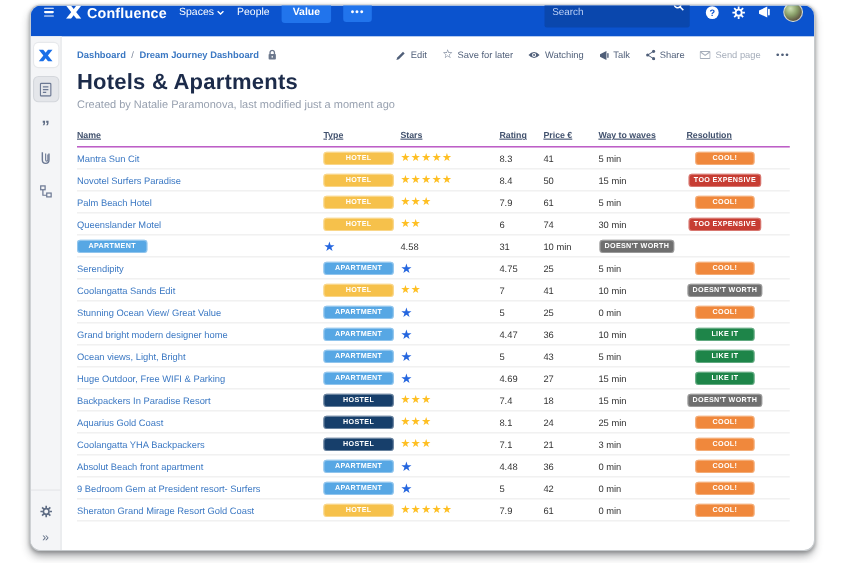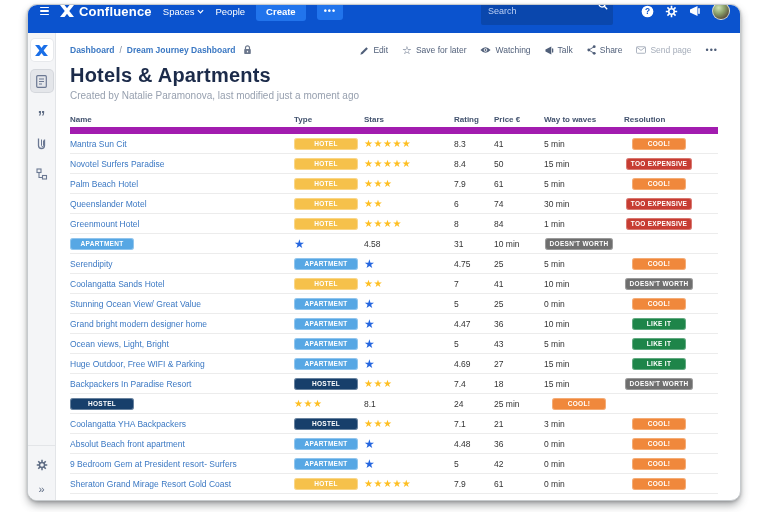--- a/index.html
+++ b/index.html
@@ -3,21 +3,21 @@
 <meta charset="utf-8">
 <style>
   * { margin:0; padding:0; box-sizing:border-box; }
   html,body { width:768px; height:512px; background:#ffffff; font-family:"Liberation Sans", sans-serif; overflow:hidden; }
 
   .frame { position:absolute; left:27px; top:4px; width:714px; height:497px;
            border:1px solid #c6cacd; border-radius:10px; background:#fff; overflow:hidden;
            box-shadow:0 5px 8px -1px rgba(50,55,60,.45), 0 1px 3px rgba(0,0,0,.2); }
 
   
-  .topbar { height:28px; background:#0b53ce; display:flex; align-items:center; padding:0 10px 16px 12px; gap:24px; }
+  .topbar { height:28px; background:#0b53ce; display:flex; align-items:center; padding:0 10px 16px 12px; gap:10px; }
   .tb-left { display:flex; align-items:center; gap:11px; }
   .hamburger { display:flex; flex-direction:column; gap:2px; cursor:pointer; }
   .hamburger i { display:block; width:9px; height:1.5px; background:#fff; border-radius:1px; }
   .brandwrap { display:flex; align-items:center; gap:5px; }
   .brand { color:#fff; font-size:13px; font-weight:700; letter-spacing:.2px; }
   .tb-nav { color:#fff; font-size:9.5px; display:flex; align-items:center; gap:3px; cursor:pointer; }
   .create-btn { background:#2174ec; color:#fff; font-size:9.5px; font-weight:700; border:none;
                 border-radius:3px; padding:4px 10px; cursor:pointer; }
   .more-btn { background:#2174ec; color:#fff; font-size:9px; font-weight:700; border:none;
               border-radius:3px; padding:4px 7px; cursor:pointer; letter-spacing:1px; }
@@ -60,21 +60,21 @@
   .star-outline { font-size:11px; line-height:10px; color:#505f79; }
 
   
   .page-title { font-size:20px; font-weight:700; color:#1c2b4a; margin-top:9px; letter-spacing:.2px; }
   .byline { font-size:10px; color:#97a0af; margin-top:3px; }
 
   
   .tbl { margin-top:11px; }
   .tbl-head, .tbl-row { display:grid; grid-template-columns:1fr 70px 90px 40px 50px 80px 94px;
                         align-items:center; }
-  .tbl-head { height:22px; border-bottom:7px solid #a21caf; font-size:8px; font-weight:700; color:#42526e; }
+  .tbl-head { height:22px; border-bottom:1px solid #a21caf; font-size:8px; font-weight:700; color:#42526e;text-decoration:underline; }
   .tbl-row { height:20px; border-bottom:1px solid #ececec; font-size:8.5px; color:#333; }
   .cell-name a { color:#3b78c3; text-decoration:none; cursor:pointer; }
   .type-badge { display:inline-block; width:64px; text-align:center; font-size:6.5px; font-weight:700;
                 color:#fff; padding:2.5px 0; border-radius:3px; letter-spacing:.3px;
                 box-shadow:inset 0 0 0 1px rgba(255,255,255,.35); }
   .stars { font-size:10px; letter-spacing:.5px; line-height:10px; }
   .stars.blue { font-size:12px; }
   .res-wrap { width:70px; text-align:center; }
   .res-badge { display:inline-block; min-width:54px; font-size:6.5px; font-weight:700; color:#fff;
                padding:2.5px 5px; border-radius:3px; letter-spacing:.3px; white-space:nowrap;
@@ -103,21 +103,21 @@
       </span>
       <span class="tb-nav">
         <span>Spaces</span>
         <svg width="7" height="5" viewBox="0 0 8 5">
           <path d="M1 1 L4 4 L7 1" stroke="#fff" stroke-width="1.4" fill="none"></path>
         </svg>
       </span>
       <span class="tb-nav">
           <span>People</span>
         </span>
-      <button class="create-btn">Create</button>
+      <button class="create-btn">Value</button>
       <button class="more-btn">•••</button>
     </div>
     <div class="tb-spacer"></div>
     <div class="searchbox">
       <input type="text" placeholder="Search" style="">
       <span class="mag">
         <svg width="10" height="10" viewBox="0 0 10 10">
             <circle cx="4" cy="4" r="3" fill="none" stroke="#fff" stroke-width="1.3"></circle>
             <line x1="6.3" y1="6.3" x2="9.2" y2="9.2" stroke="#fff" stroke-width="1.3"></line>
           </svg>
@@ -317,29 +317,20 @@
   <div class="tbl-row">
     <span class="cell-name"><a>Queenslander Motel</a></span>
     <span><span class="type-badge" style="background: rgb(246, 193, 75);">HOTEL</span></span>
     <span class="stars" style="color: rgb(254, 191, 35);">★★</span>
     <span>6</span>
     <span>74</span>
     <span>30 min</span>
     <span class="res-wrap"><span class="res-badge" style="background: rgb(199, 61, 51);">TOO EXPENSIVE</span></span>
   </div>
 
-  <div class="tbl-row">
-    <span class="cell-name"><a>Greenmount Hotel</a></span>
-    <span><span class="type-badge" style="background: rgb(246, 193, 75);">HOTEL</span></span>
-    <span class="stars" style="color: rgb(254, 191, 35);">★★★★</span>
-    <span>8</span>
-    <span>84</span>
-    <span>1 min</span>
-    <span class="res-wrap"><span class="res-badge" style="background: rgb(199, 61, 51);">TOO EXPENSIVE</span></span>
-  </div>
 
   <div class="tbl-row">
     <span><span class="type-badge" style="background: rgb(87, 167, 228);">APARTMENT</span></span>
     <span class="stars blue" style="color: rgb(37, 102, 223);">★</span>
     <span>4.58</span>
     <span>31</span>
     <span>10 min</span>
     <span class="res-wrap"><span class="res-badge" style="background: rgb(111, 111, 111);">DOESN'T WORTH</span></span>
   </div>
 
@@ -347,21 +338,21 @@
     <span class="cell-name"><a>Serendipity</a></span>
     <span><span class="type-badge" style="background: rgb(87, 167, 228);">APARTMENT</span></span>
     <span class="stars blue" style="color: rgb(37, 102, 223);">★</span>
     <span>4.75</span>
     <span>25</span>
     <span>5 min</span>
     <span class="res-wrap"><span class="res-badge" style="background: rgb(240, 136, 60);">COOL!</span></span>
   </div>
 
   <div class="tbl-row">
-    <span class="cell-name"><a>Coolangatta Sands Hotel</a></span>
+    <span class="cell-name"><a>Coolangatta Sands Edit</a></span>
     <span><span class="type-badge" style="background: rgb(246, 193, 75);">HOTEL</span></span>
     <span class="stars" style="color: rgb(254, 191, 35);">★★</span>
     <span>7</span>
     <span>41</span>
     <span>10 min</span>
     <span class="res-wrap"><span class="res-badge" style="background: rgb(111, 111, 111);">DOESN'T WORTH</span></span>
   </div>
 
   <div class="tbl-row">
     <span class="cell-name"><a>Stunning Ocean View/ Great Value</a></span>
@@ -407,20 +398,21 @@
     <span class="cell-name"><a>Backpackers In Paradise Resort</a></span>
     <span><span class="type-badge" style="background: rgb(23, 63, 107);">HOSTEL</span></span>
     <span class="stars" style="color: rgb(254, 191, 35);">★★★</span>
     <span>7.4</span>
     <span>18</span>
     <span>15 min</span>
     <span class="res-wrap"><span class="res-badge" style="background: rgb(111, 111, 111);">DOESN'T WORTH</span></span>
   </div>
 
   <div class="tbl-row">
+    <span class="cell-name"><a>Aquarius Gold Coast</a></span>
     <span><span class="type-badge" style="background: rgb(23, 63, 107);">HOSTEL</span></span>
     <span class="stars" style="color: rgb(254, 191, 35);">★★★</span>
     <span>8.1</span>
     <span>24</span>
     <span>25 min</span>
     <span class="res-wrap"><span class="res-badge" style="background: rgb(240, 136, 60);">COOL!</span></span>
   </div>
 
   <div class="tbl-row">
     <span class="cell-name"><a>Coolangatta YHA Backpackers</a></span>

